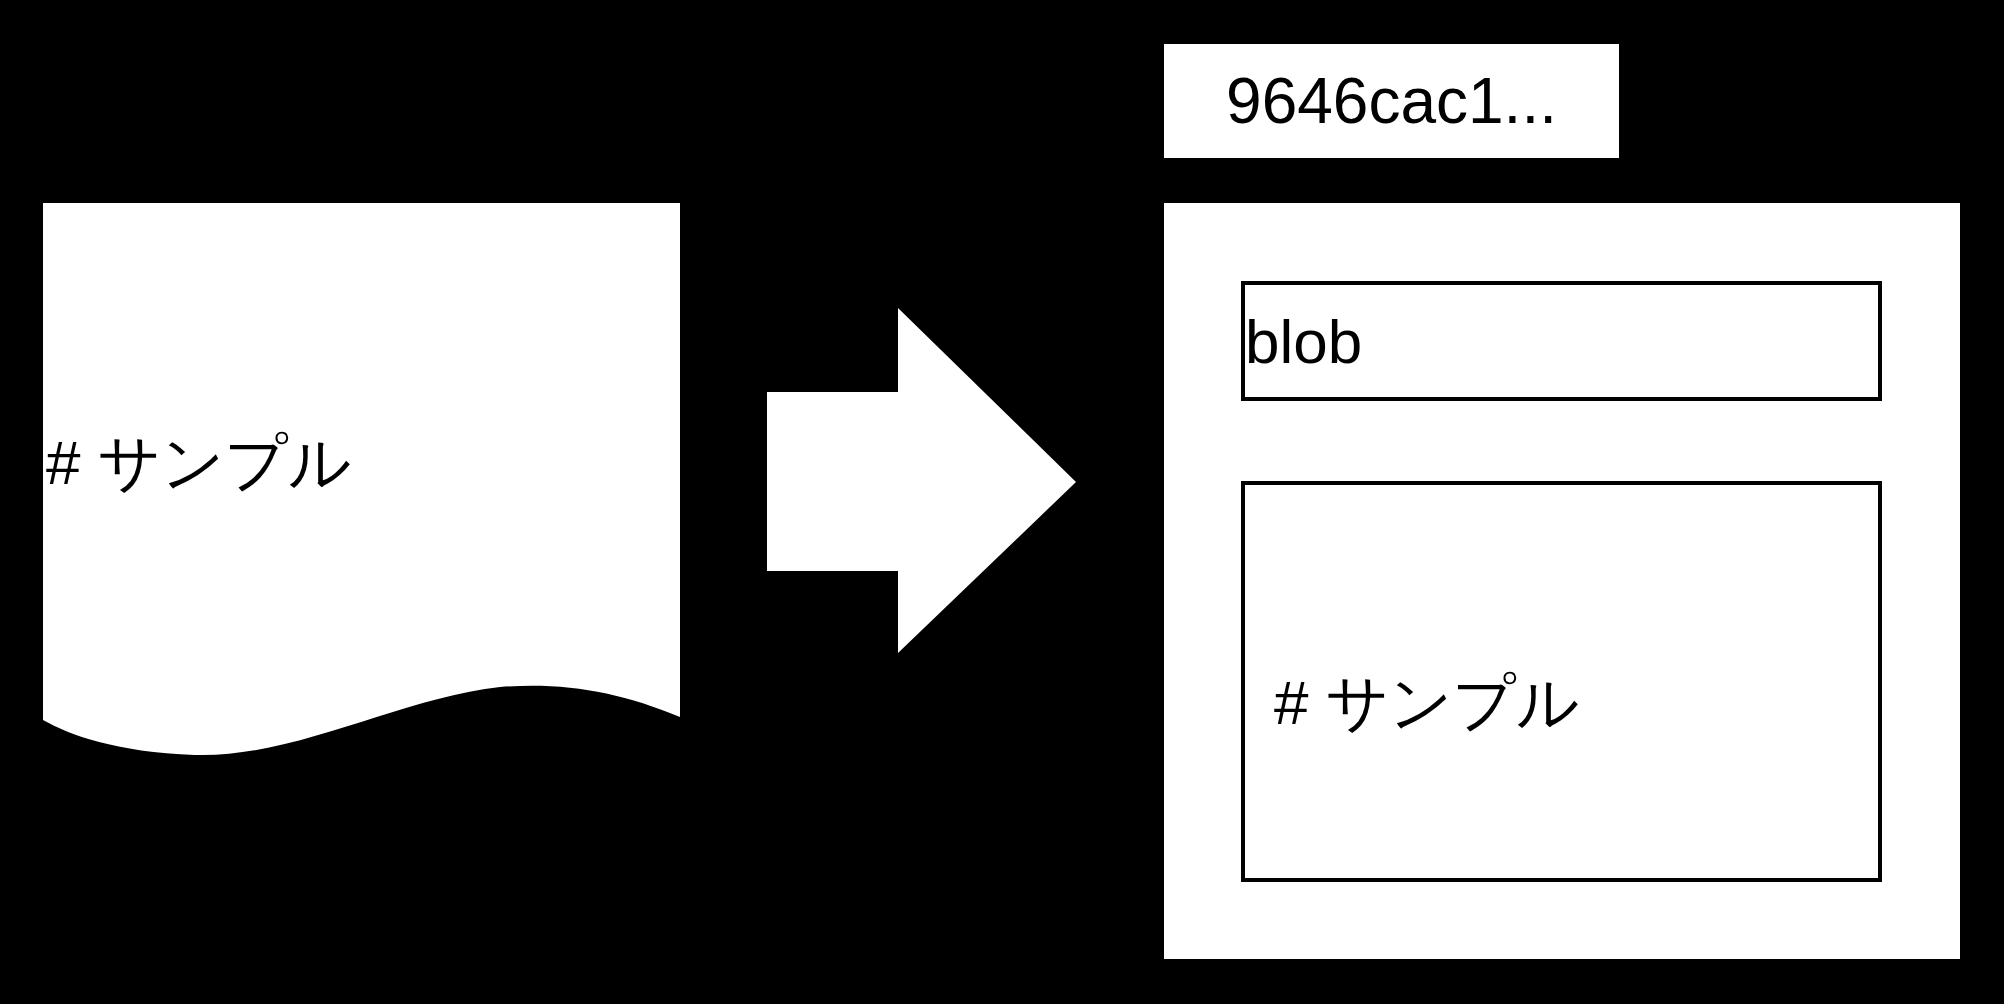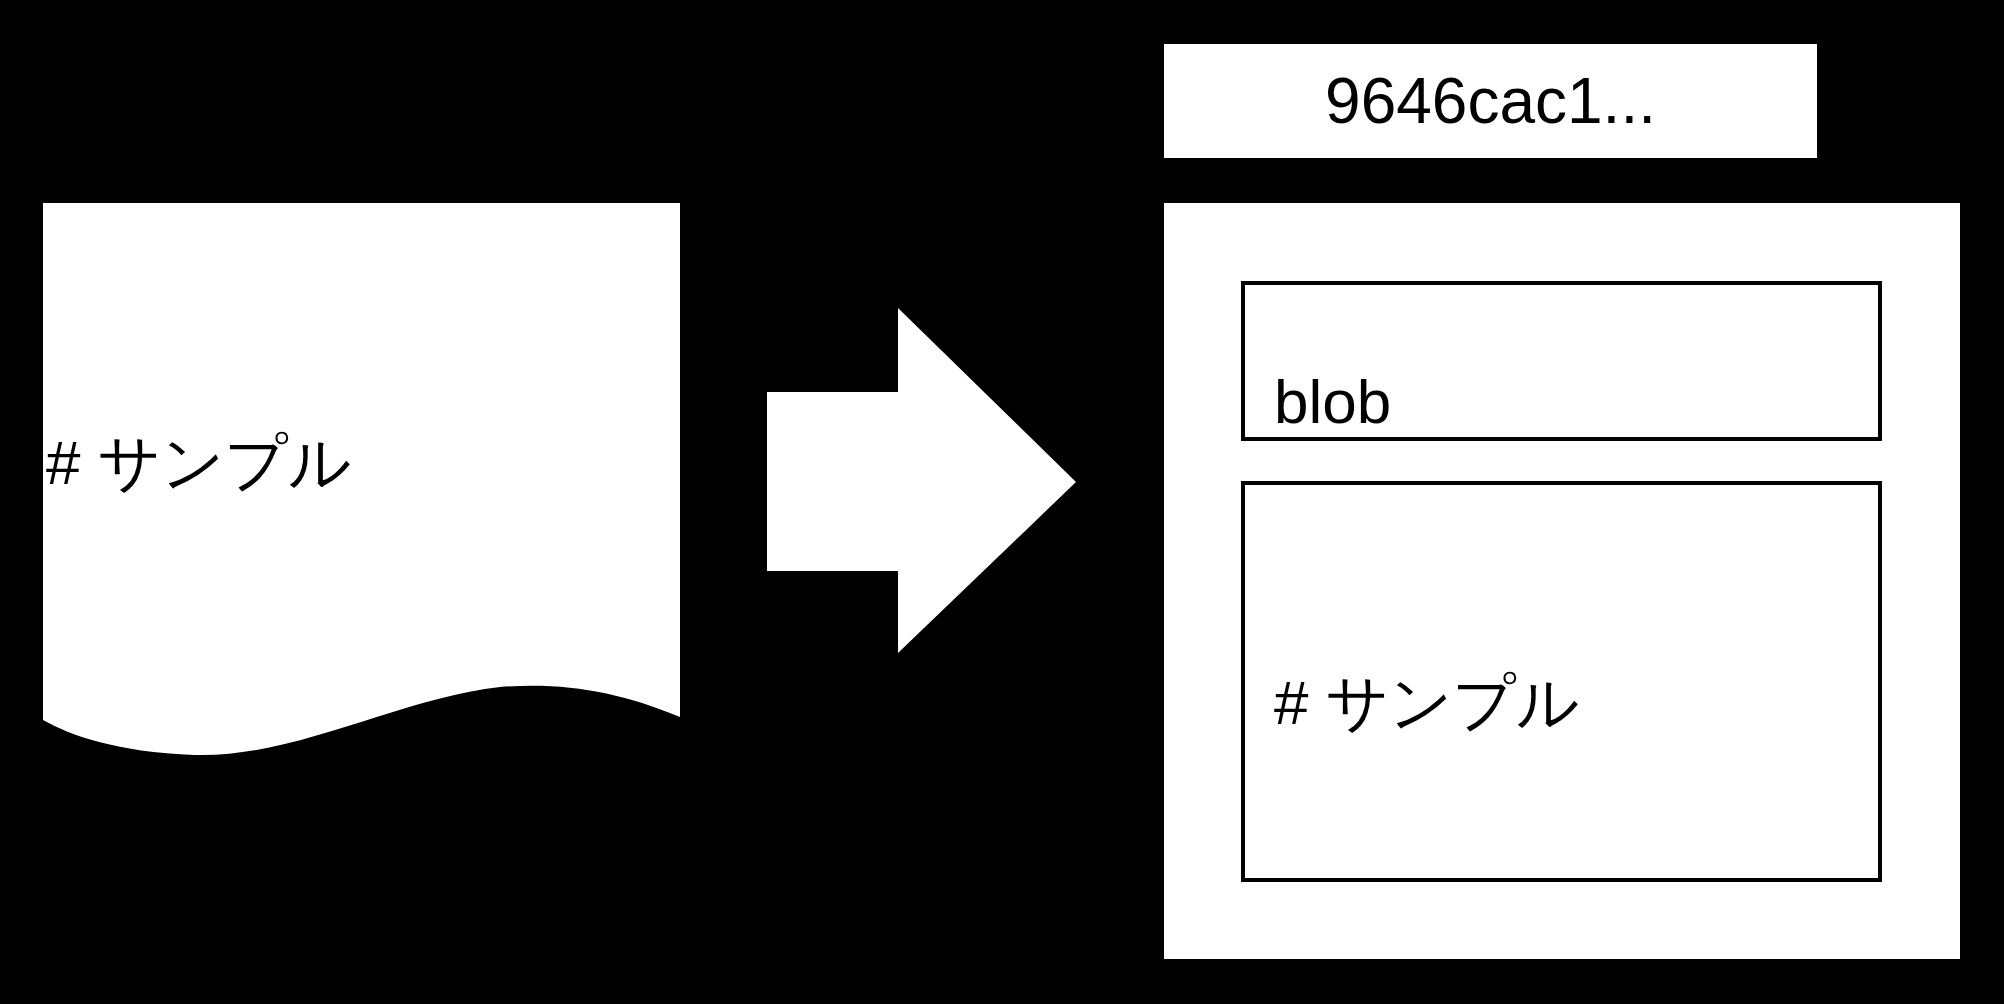--- a/index.html
+++ b/index.html
@@ -12,35 +12,35 @@
     color:#000;
   }
   #shapes{position:absolute;left:0;top:0;width:2004px;height:1004px;}
 
   .textblock{position:absolute;font-size:62px;line-height:75px;white-space:pre;}
   .tline{height:75px;margin-top:24px;}
 
   #doc-text{left:46px;top:251px;width:600px;}
 
   #hash-label{
-    position:absolute;left:1164px;top:44px;width:653px;height:114px;
+    position:absolute;left:1164px;top:44px;width:455px;height:114px;
     background:#fff;display:flex;align-items:center;justify-content:center;
     font-size:64px;
   }
 
   #object-box{
     position:absolute;left:1164px;top:203px;width:796px;height:756px;
     background:#fff;
   }
 
   #type-box{
-    position:absolute;left:1241px;top:281px;width:641px;height:160px;
+    position:absolute;left:1241px;top:281px;width:641px;height:120px;
     box-sizing:border-box;border:4px solid #000;background:#fff;
-    display:flex;align-items:flex-end;
-    padding-left:29px;font-size:62px;
+    display:flex;align-items:center;
+    font-size:62px;
   }
 
   #content-box{
     position:absolute;left:1241px;top:481px;width:641px;height:401px;
     box-sizing:border-box;border:4px solid #000;background:#fff;
     padding:6px 10px 0 29px;
     font-size:62px;line-height:75px;white-space:pre;
   }
 </style>
 </head>

